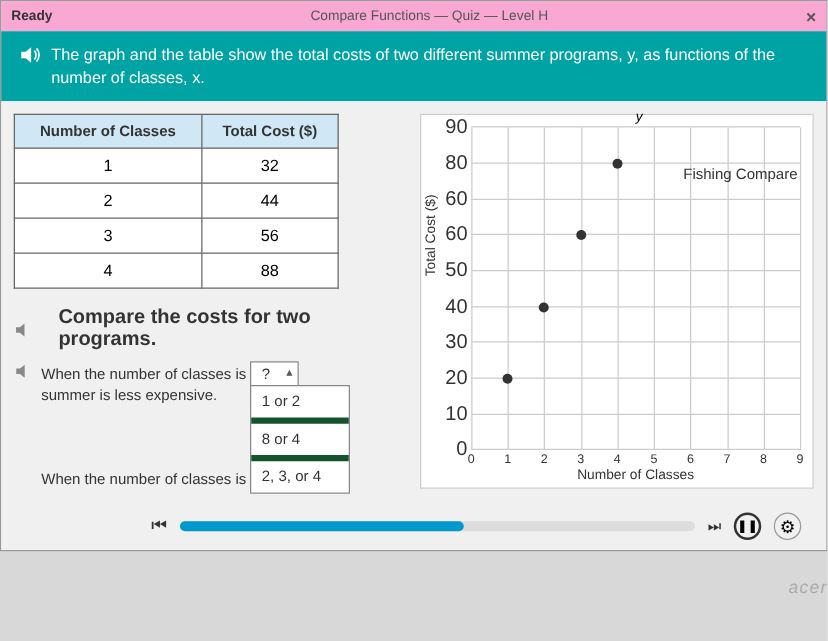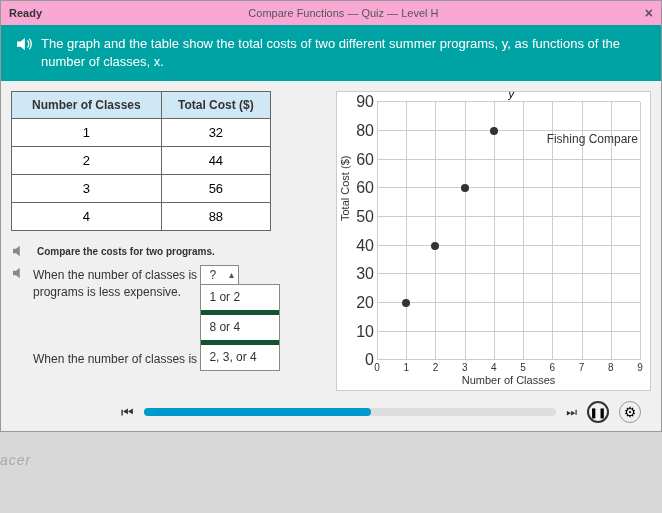--- a/index.html
+++ b/index.html
@@ -14,21 +14,21 @@
   .speaker svg { width: 100%; height: 100%; }
   .content { display: flex; padding: 10px; gap: 10px; background: #f0f0f0; }
   .left-col { flex: 1; }
   .right-col { flex: 1; position: relative; }
   .section-title { font-size: 14px; color: #333; margin-bottom: 8px; display:flex; align-items:center; gap:6px;}
   .sp-icon { width:16px; height:12px; display:inline-block; }
   .sp-icon svg { width:100%; height:100%; fill:#888;}
   table.data { border-collapse: collapse; width: 260px; margin-bottom: 14px; }
   table.data th { background: #d0e8f5; border: 1px solid #666; padding: 6px; font-size: 12px; color: #333; font-weight: bold; }
   table.data td { border: 1px solid #666; padding: 6px; font-size: 13px; text-align: center; background: #fff; }
-  .prompt { font-size: 10px; color: #333; font-weight: bold; margin-bottom: 10px; display:flex; gap:10px; align-items:center;}
+  .prompt { font-size: 16px; color: #333; font-weight: bold; margin-bottom: 10px; display:flex; gap:20px; align-items:center;}
   .answer-row { display: flex; align-items: flex-start; gap: 6px; font-size: 12px; color: #333; margin-bottom: 8px; }
   .answer-text { flex: 1; line-height: 1.4; }
   .dropdown-wrap { position: relative; display:inline-block; }
   .dropdown-btn { border: 1px solid #888; background: #fff; padding: 2px 22px 2px 8px; font-size: 12px; cursor: pointer; position: relative; min-width:40px; text-align:left;}
   .dropdown-btn::after { content: "▴"; position: absolute; right: 4px; top: 2px; font-size: 10px; color: #555; }
   .dropdown-list { position: absolute; top: 100%; left: 0; border: 1px solid #888; background: #fff; width: 80px; z-index: 10; }
   .dropdown-list div { padding: 4px 8px; font-size: 12px; border-bottom: 5px solid #14532d; cursor: pointer; }
   .dropdown-list div:last-child { border-bottom: none; }
   .chart-box { background: #fff; border: 1px solid #ccc; padding: 8px 4px 4px 4px; position: relative; height: 300px; }
   .chart-title { position: absolute; right: 12px; top: 40px; font-size: 12px; color: #333; z-index:5;}
@@ -40,21 +40,21 @@
   .tick-y { position: absolute; right: 100%; font-size: 16px; color: #333; transform: translateY(50%); padding-right: 3px; margin-left: 44px; }
   .tick-x { position: absolute; top: 100%; font-size: 10px; color: #333; transform: translateX(-50%); padding-top: 2px;}
   .y-label-y { position:absolute; left:50%; top:-14px; font-size:11px; font-style:italic;}
   .progress-bar-row { display:flex; align-items:center; gap:10px; padding: 0 20px 8px 120px; background:#f0f0f0;}
   .prev-icon { font-size:14px; color:#333; cursor:pointer;}
   .progress-track { flex:1; height:8px; background:#ddd; border-radius:4px; position:relative;}
   .progress-fill { position:absolute; left:0; top:0; height:100%; width:55%; background:#0099cc; border-radius:4px;}
   .pause-btn { width:22px; height:22px; border:2px solid #333; border-radius:50%; display:flex; align-items:center; justify-content:center; font-size:10px; cursor:pointer;}
   .end-icon { font-size:12px; color:#333;}
   .gear { width:22px; height:22px; border:1px solid #999; border-radius:50%; display:flex; align-items:center; justify-content:center; cursor:pointer; font-size:14px;}
-  .laptop-brand { text-align:left; color:#aaa; font-size:14px; font-style:italic; padding-top:20px; letter-spacing:1px;}
+  .laptop-brand { text-align:right; color:#aaa; font-size:14px; font-style:italic; padding-top:20px; letter-spacing:1px;}
 </style>
 </head>
 <body>
 
 <div class="window">
   <div class="titlebar">
     <span class="titlebar-left">Ready</span>
     <span class="titlebar-center">Compare Functions — Quiz — Level H</span>
     <span class="close-x">×</span>
   </div>
@@ -111,21 +111,21 @@
         <div class="answer-text">
           <span>When the number of classes is</span>
           <span class="dropdown-wrap">
             <span class="dropdown-btn">?</span>
             <div class="dropdown-list">
               <div>1 or 2</div>
               <div>8 or 4</div>
               <div>2, 3, or 4</div>
             </div>
           </span>
-          <br><span>programs is less expensive.</span>
+          <br><span>summer is less expensive.</span>
         </div>
       </div>
 
       <div class="answer-row" style="margin-top:50px">
         <div class="answer-text" style="margin-left:22px">
           <span>When the number of classes is</span><br>
         </div>
       </div>
     </div>
 

